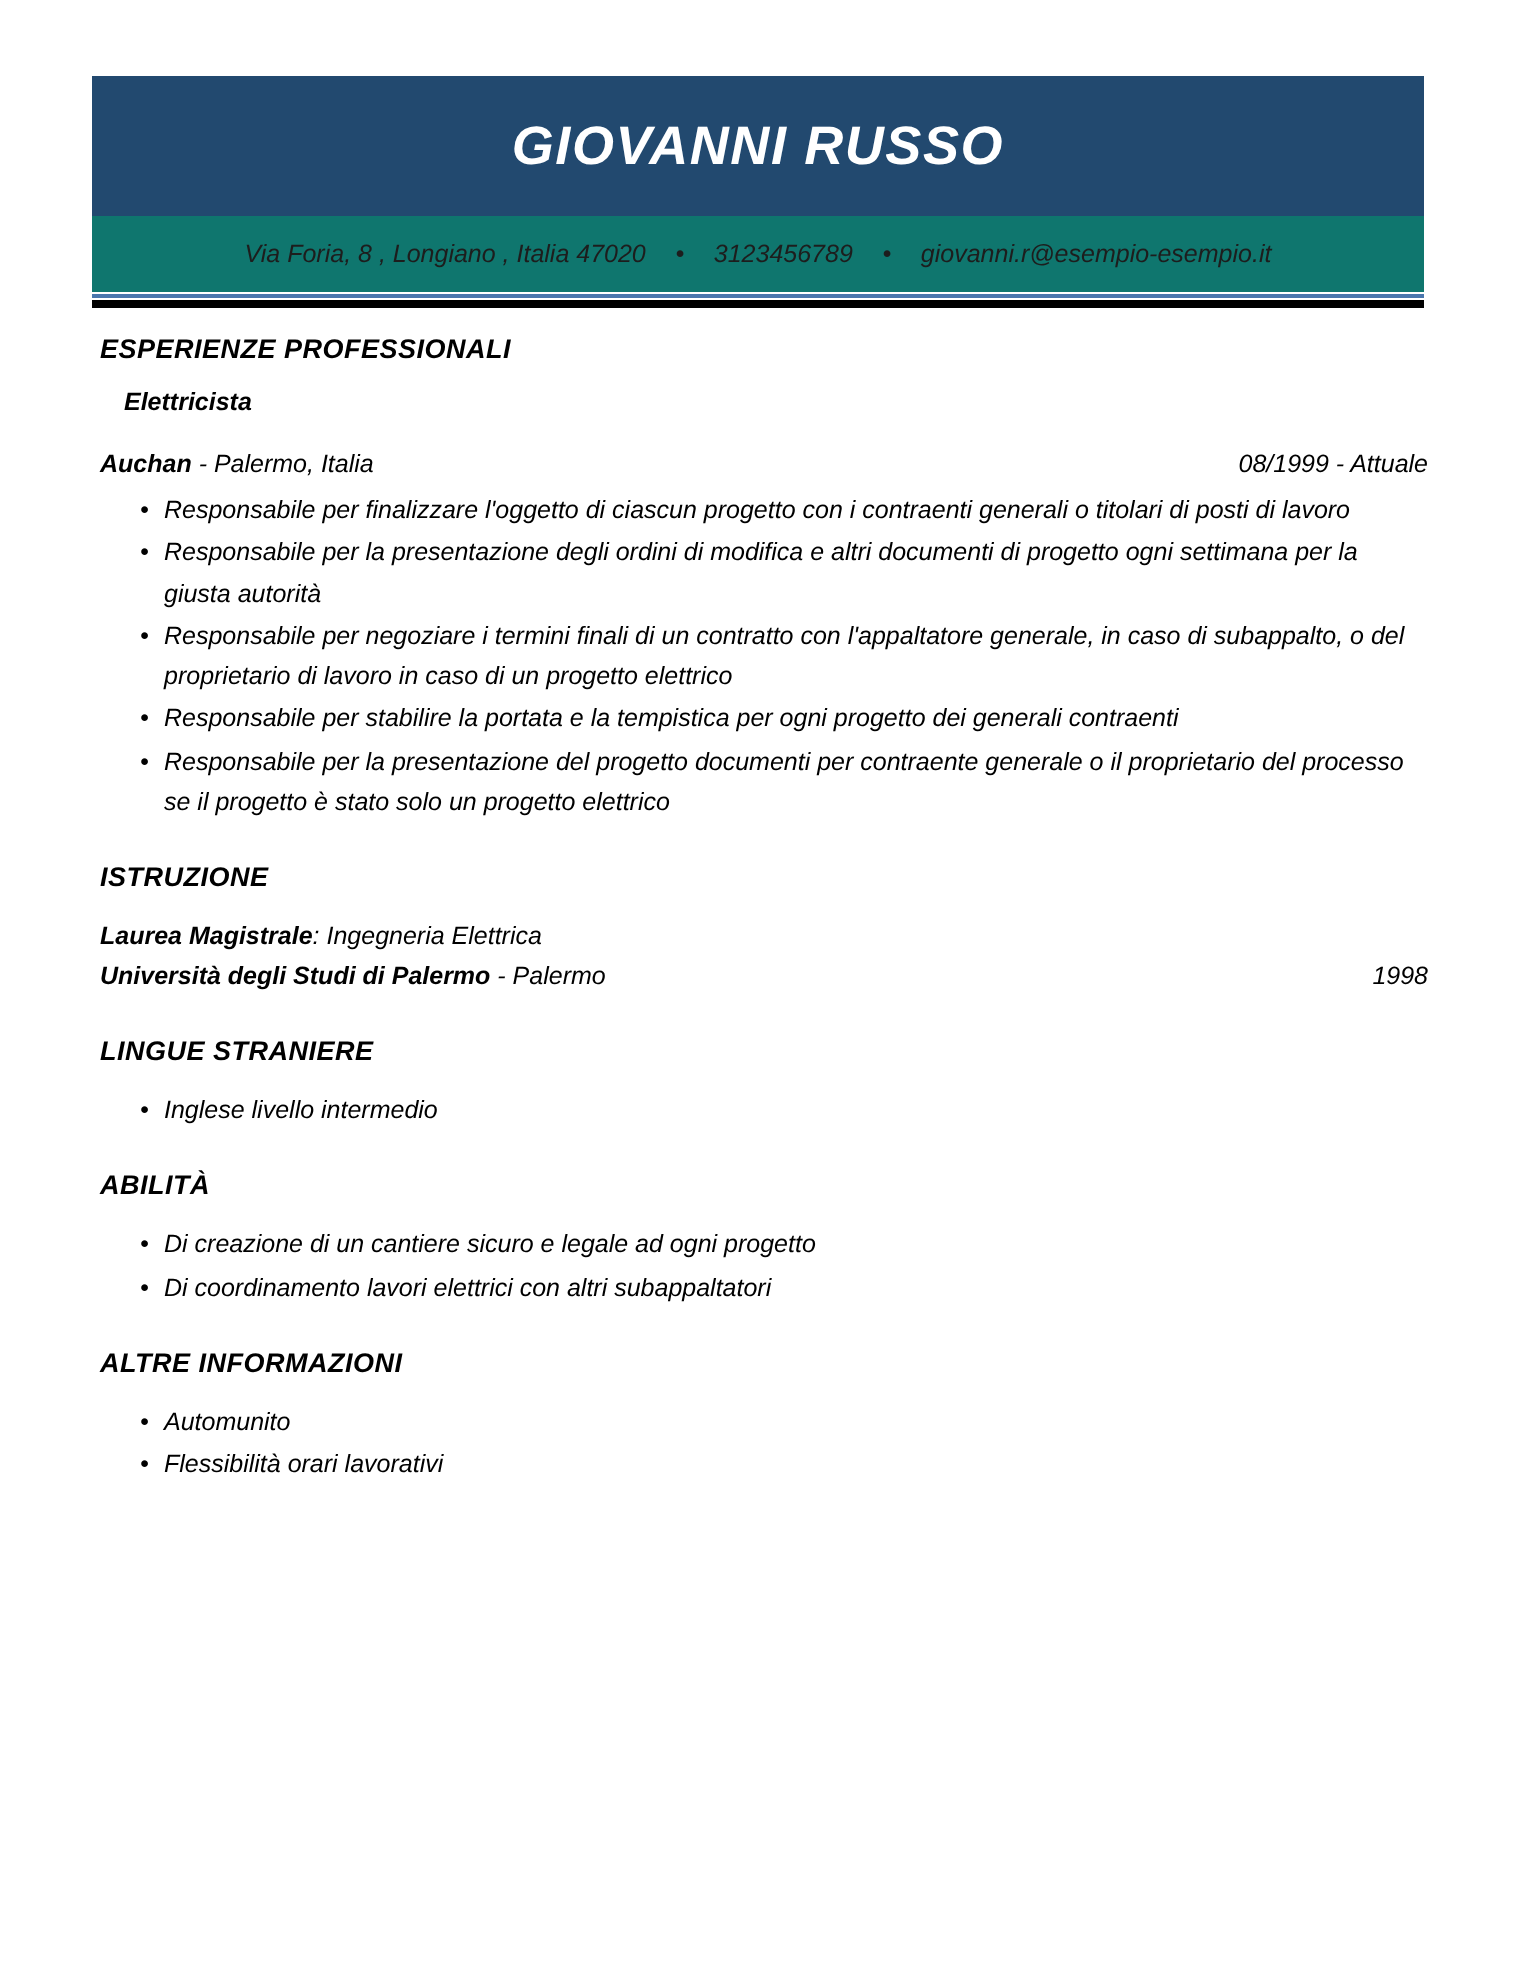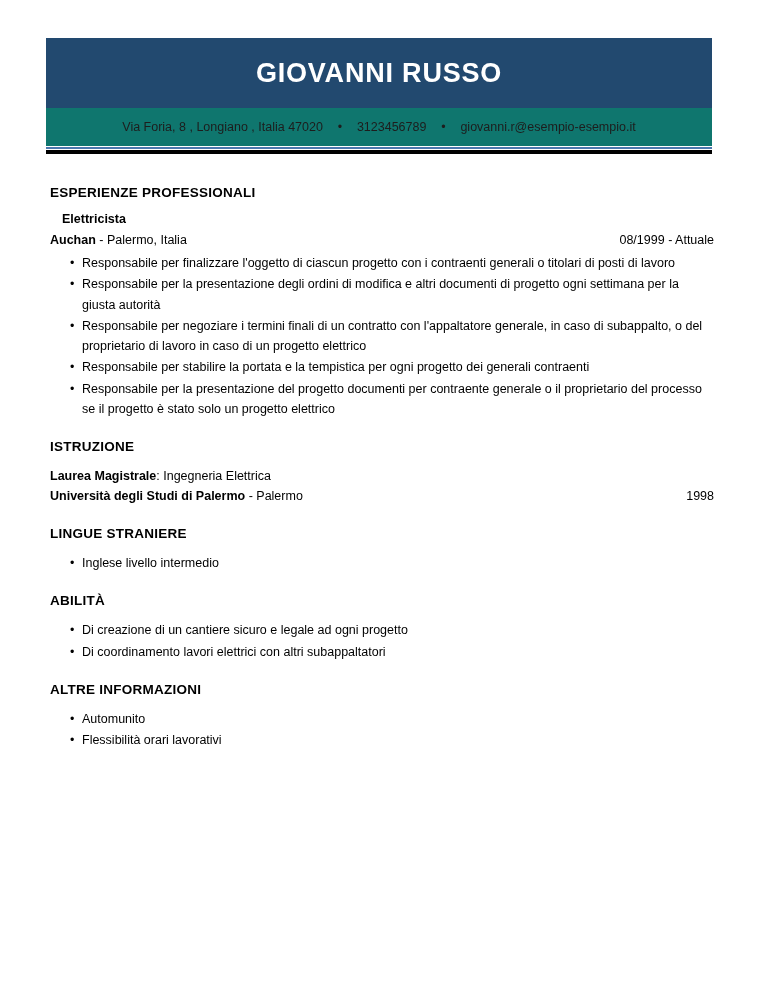--- a/index.html
+++ b/index.html
@@ -14,20 +14,21 @@
     color: #000000;
     -webkit-font-smoothing: antialiased;
   }
 
   .page {
     position: relative;
     width: 768px;
     height: 826px;
     box-sizing: border-box;
     overflow: hidden;
+    font-style: italic;
   }
 
   
   .header-block {
     position: absolute;
     left: 46px;
     top: 38px;
     width: 666px;
   }
   .name-bar {
@@ -75,39 +76,39 @@
   .rule-black {
     height: 4px;
     background: #000000;
     margin-top: 1px;
   }
 
   
   .content {
     position: absolute;
     left: 50px;
-    top: 185px;
+    top: 167px;
     width: 664px;
   }
 
   .section-title {
     font-size: 13.5px;
     font-weight: bold;
     letter-spacing: 0.25px;
     color: #000;
     margin: 0 0 12px 0;
   }
   .section {
     margin-bottom: 20px;
   }
 
   .job-title {
     font-size: 12.5px;
     font-weight: bold;
-    margin-bottom: 7px;
+    margin-bottom: 17px;
     padding-left: 12px;
   }
   .job-line {
     display: flex;
     justify-content: space-between;
     align-items: baseline;
     font-size: 12.5px;
     margin-bottom: 6px;
   }
   .job-line .left span.sub {

